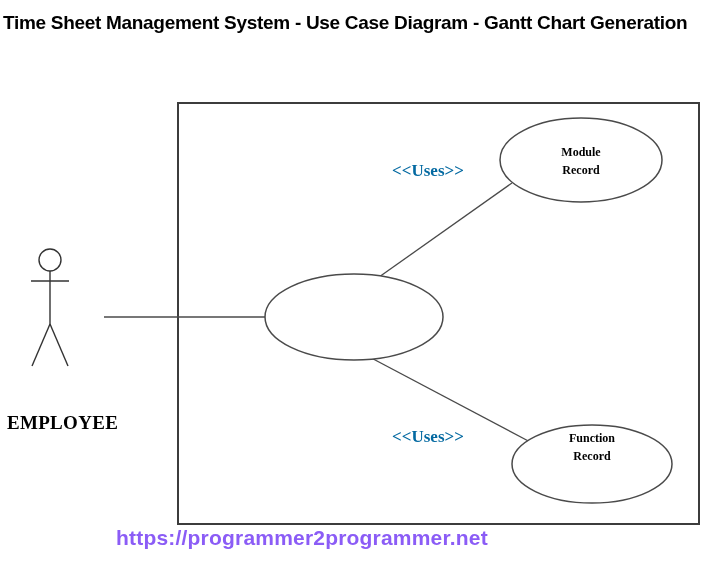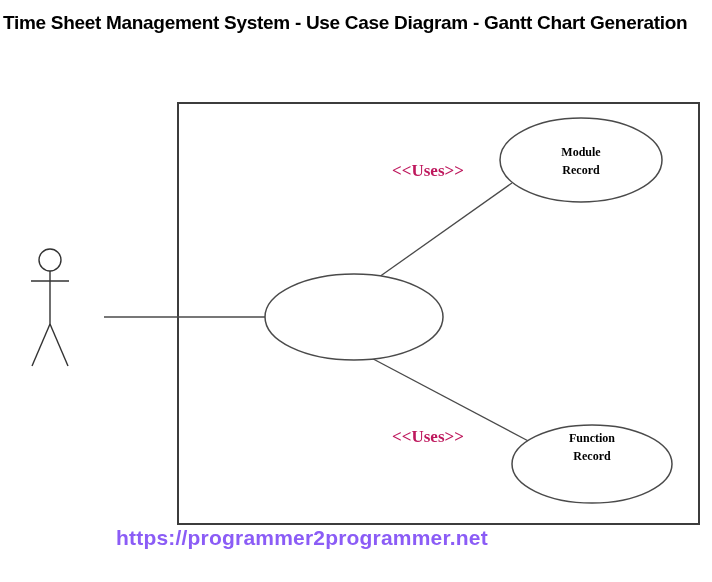--- a/index.html
+++ b/index.html
@@ -22,21 +22,21 @@
     display:flex;align-items:center;justify-content:center;
     text-align:center;
     font-family:"Liberation Serif",serif;
     font-weight:bold;font-size:12px;line-height:1.5;
     color:#000000;white-space:pre-line;
   }
   .stereotype{
     position:absolute;width:88px;
     text-align:center;
     font-family:"Liberation Serif",serif;
-    font-weight:bold;font-size:17px;color:#be185d;
+    font-weight:bold;font-size:17px;color:#0369a1;
   }
   .st-top{left:384px;top:161px;}
   .st-bottom{left:384px;top:427px;}
   .actor-label{
     position:absolute;left:7px;top:412px;
     font-family:"Liberation Serif",serif;
     font-weight:bold;font-size:19px;letter-spacing:0.3px;
     color:#000000;white-space:nowrap;
   }
   .watermark{
@@ -78,15 +78,16 @@
   </svg>
 
   <div class="uc-label lbl-module">Module
 Record</div>
   <div class="uc-label lbl-function">Function
 Record</div>
 
   <div class="stereotype st-top">&lt;&lt;Uses&gt;&gt;</div>
   <div class="stereotype st-bottom">&lt;&lt;Uses&gt;&gt;</div>
 
+  <div class="actor-label">EMPLOYEE</div>
 
   <div class="watermark">https://programmer2programmer.net</div>
 </div>
 
 </body></html>

